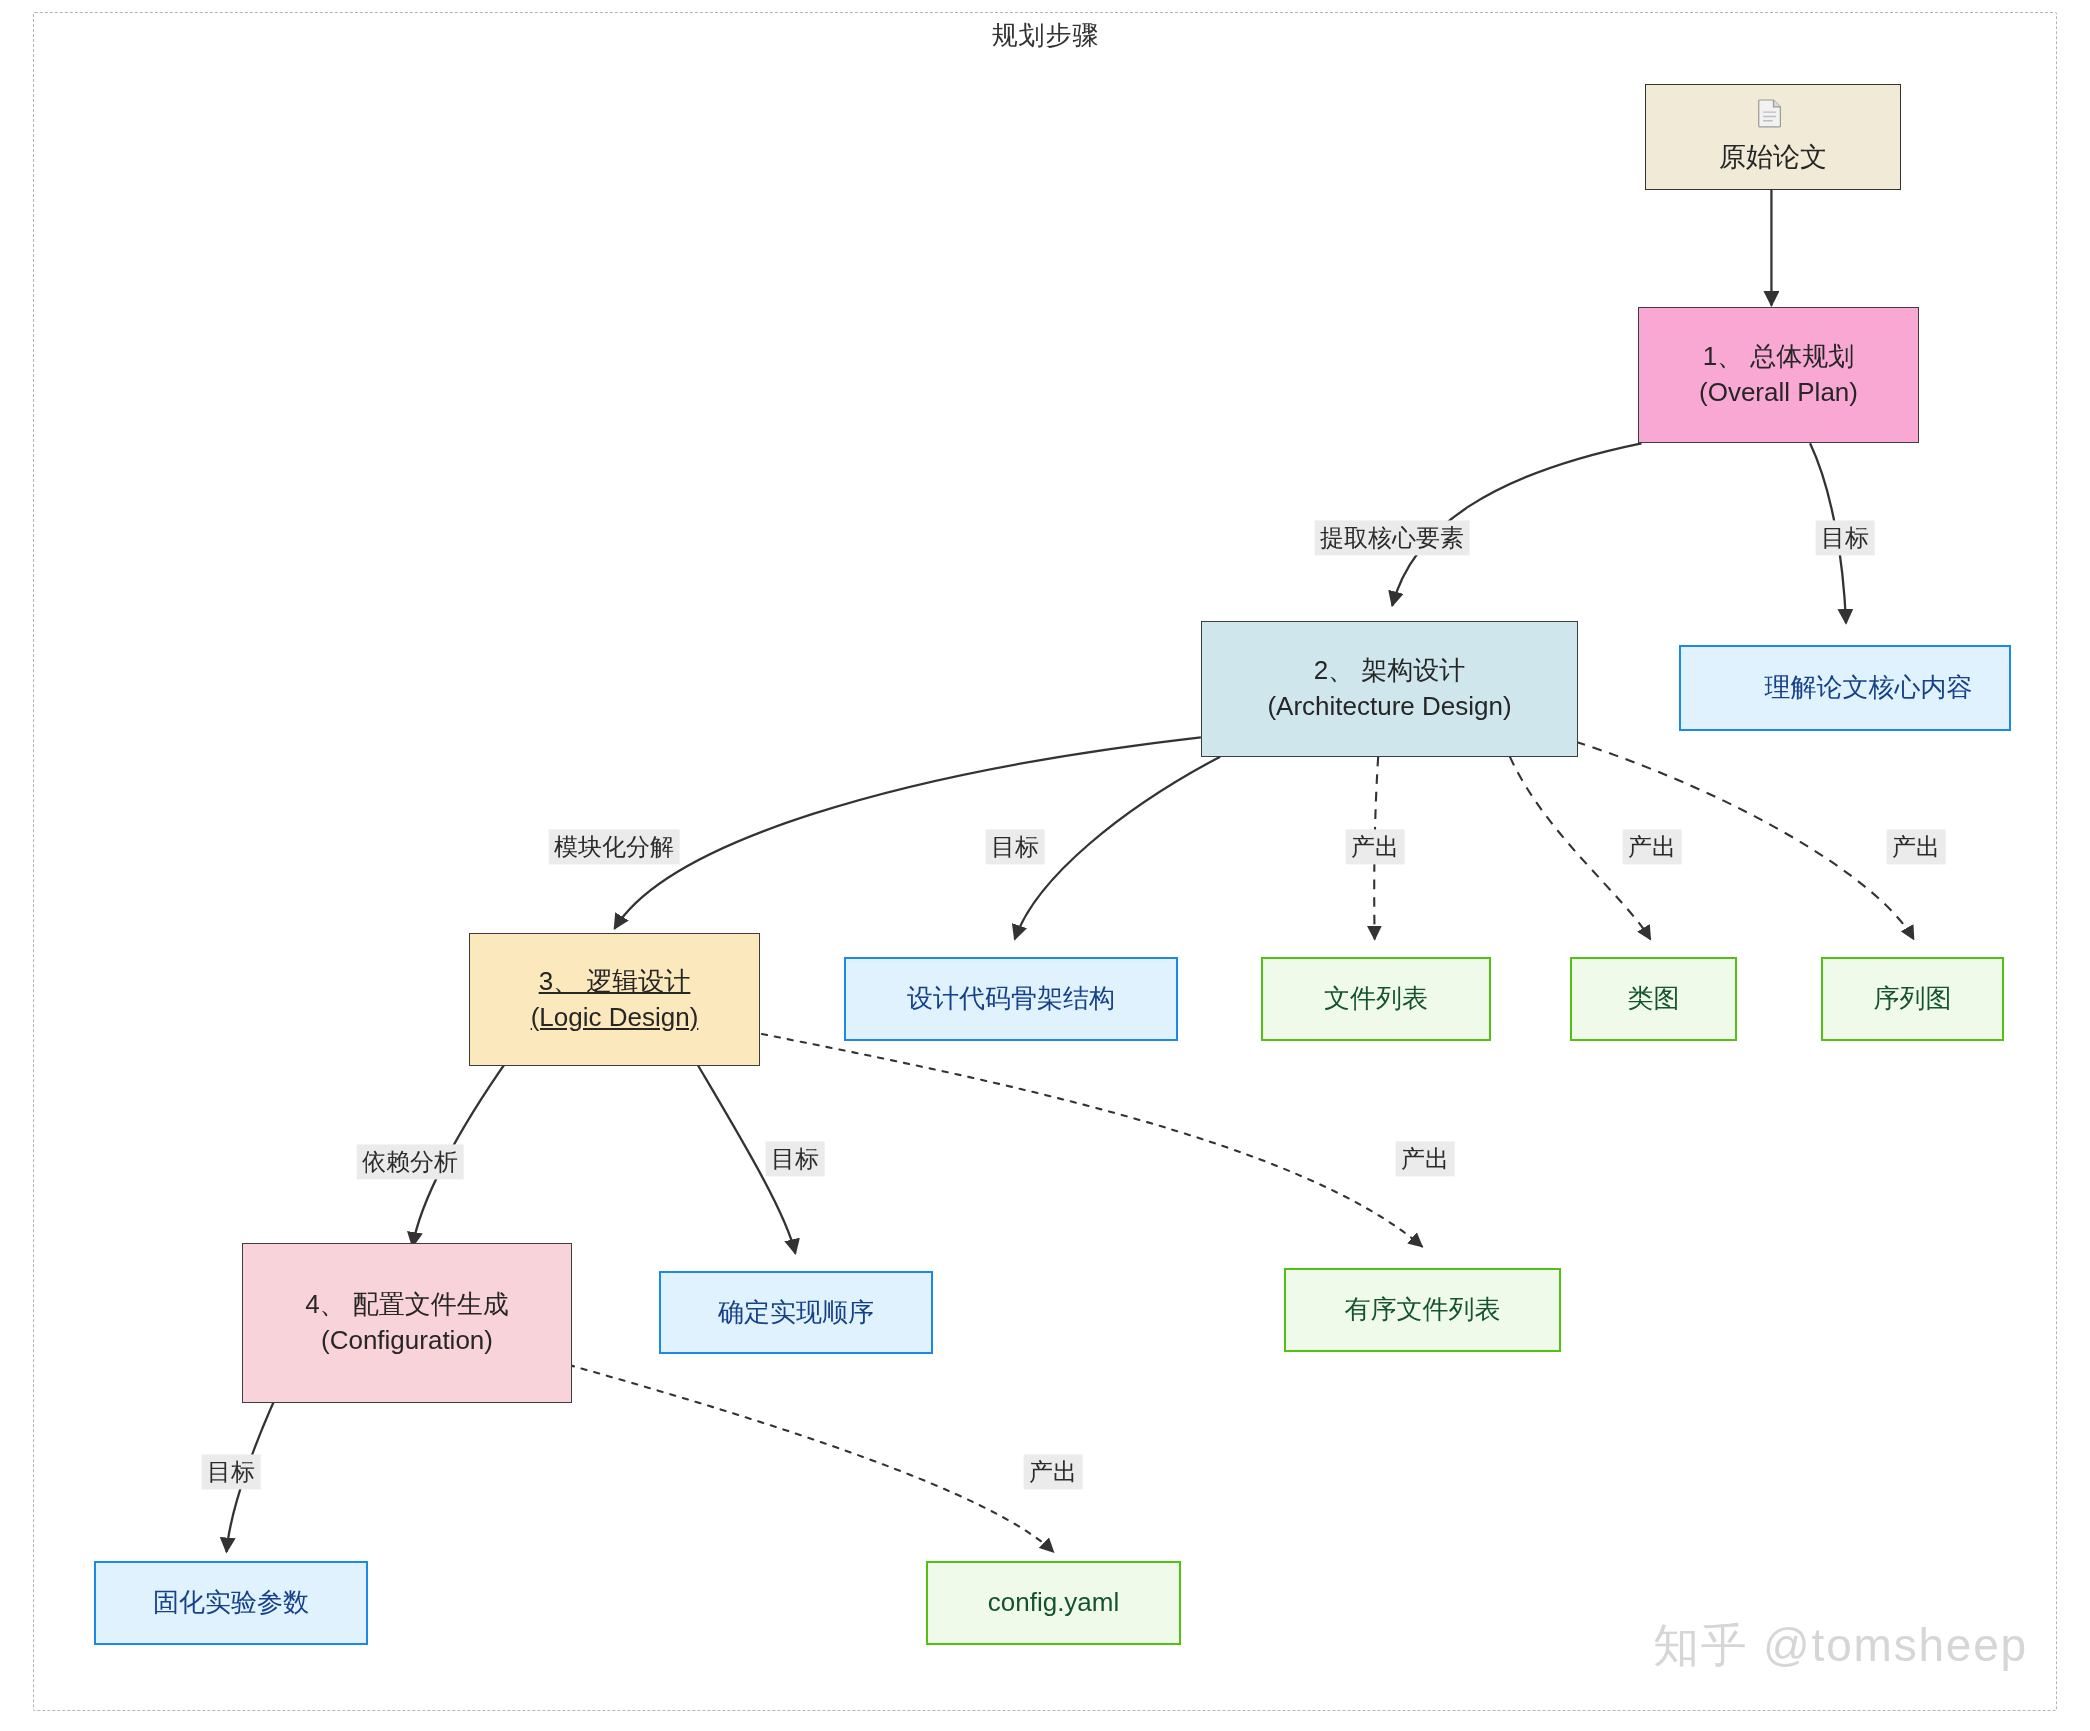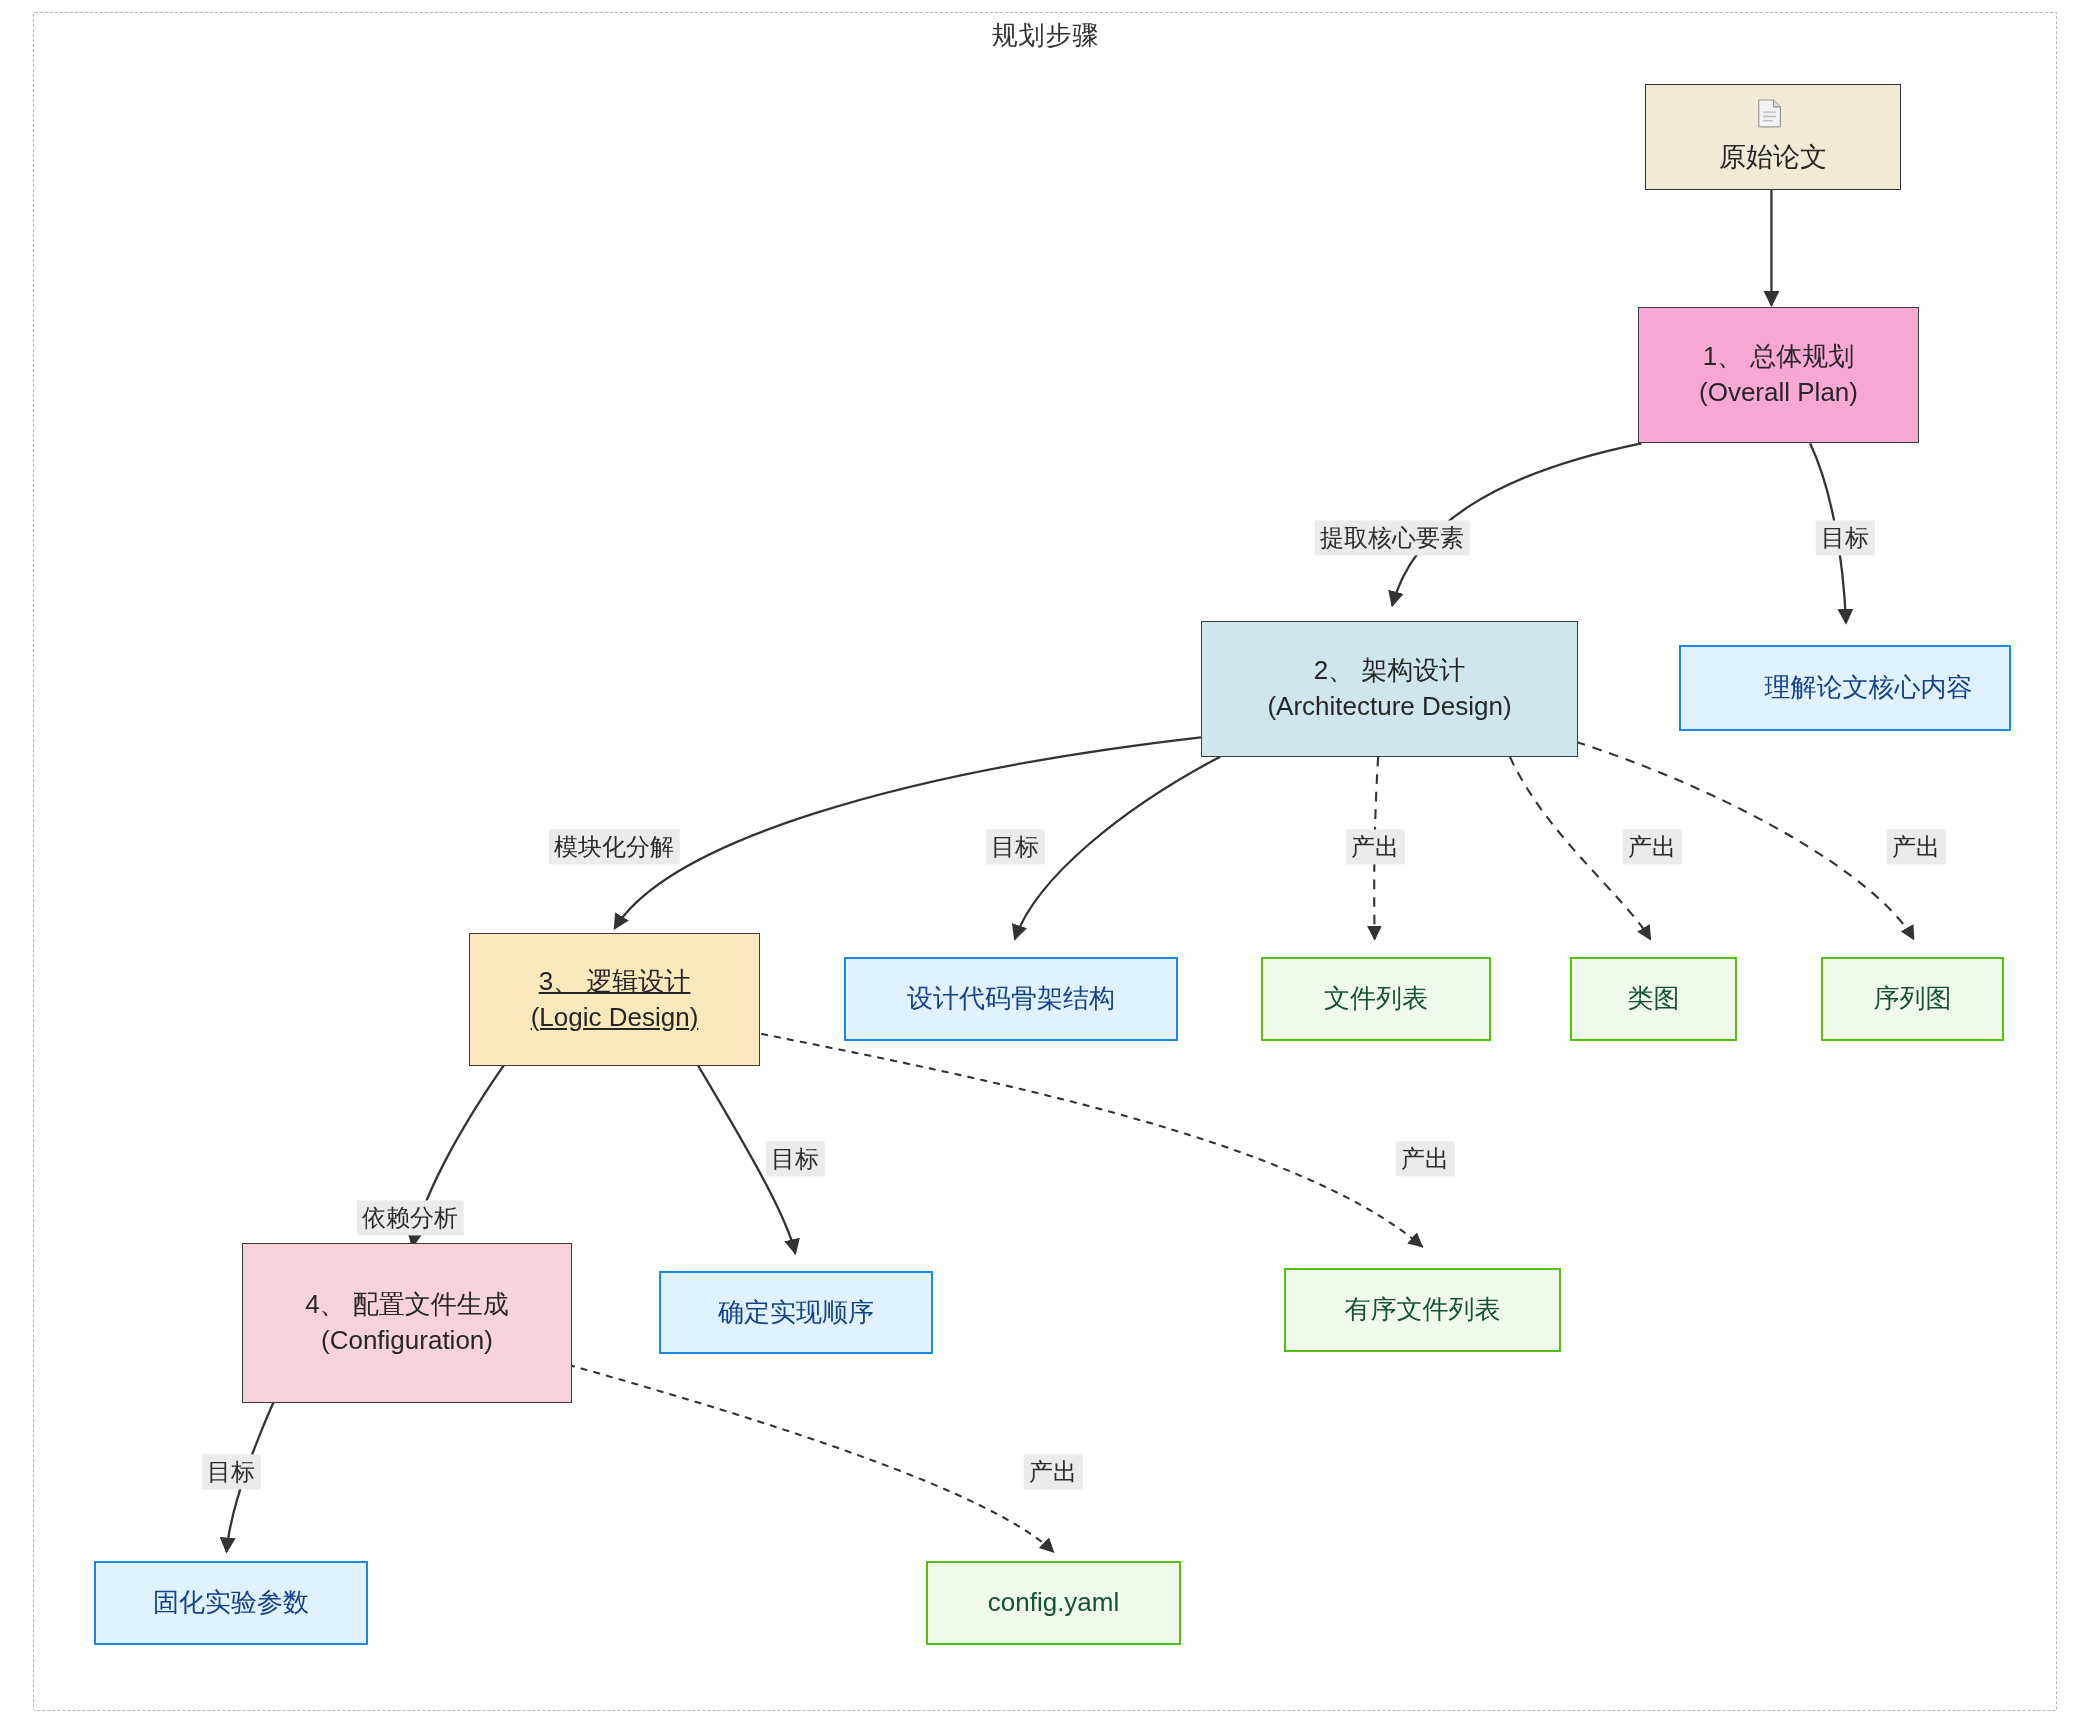--- a/index.html
+++ b/index.html
@@ -247,22 +247,23 @@
 
   <div class="edge-label" style="left:1392px; top:538px;">提取核心要素</div>
   <div class="edge-label" style="left:1845px; top:538px;">目标</div>
 
   <div class="edge-label" style="left:614px; top:847px;">模块化分解</div>
   <div class="edge-label" style="left:1015px; top:847px;">目标</div>
   <div class="edge-label" style="left:1375px; top:847px;">产出</div>
   <div class="edge-label" style="left:1652px; top:847px;">产出</div>
   <div class="edge-label" style="left:1916px; top:847px;">产出</div>
 
-  <div class="edge-label" style="left:410px; top:1218px;">依赖分析</div>
+  <div class="edge-label" style="left:410px; top:1162px;">依赖分析</div>
   <div class="edge-label" style="left:795px; top:1159px;">目标</div>
   <div class="edge-label" style="left:1425px; top:1159px;">产出</div>
 
   <div class="edge-label" style="left:231px; top:1472px;">目标</div>
   <div class="edge-label" style="left:1053px; top:1472px;">产出</div>
 
+  <div class="watermark">知乎 @tomsheep</div>
 
 </div>
 
 
 </body></html>

